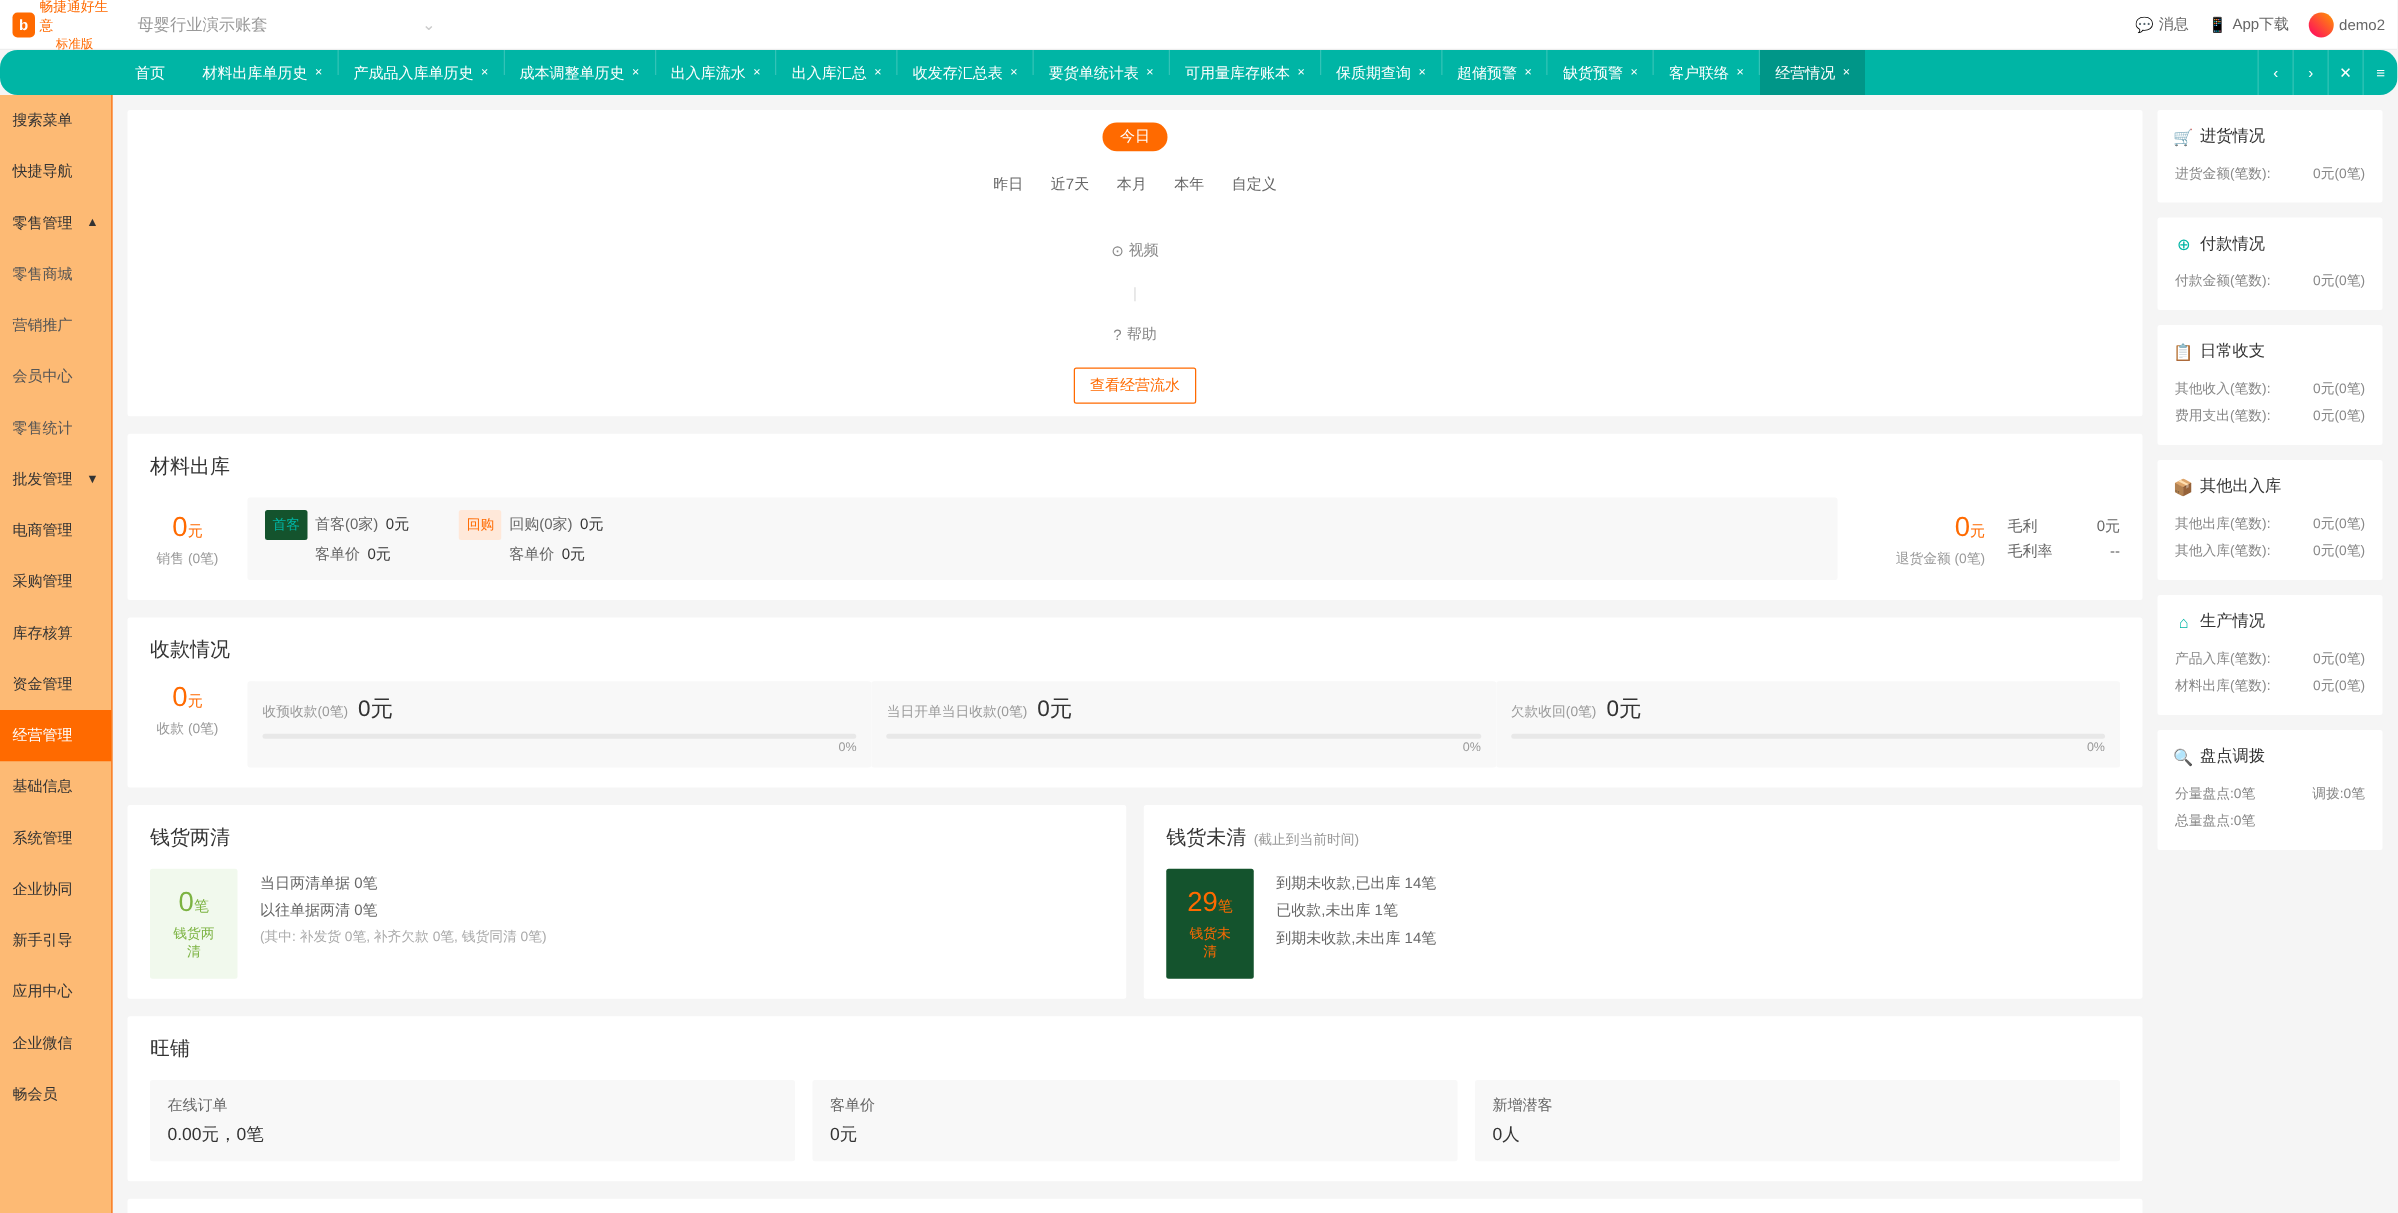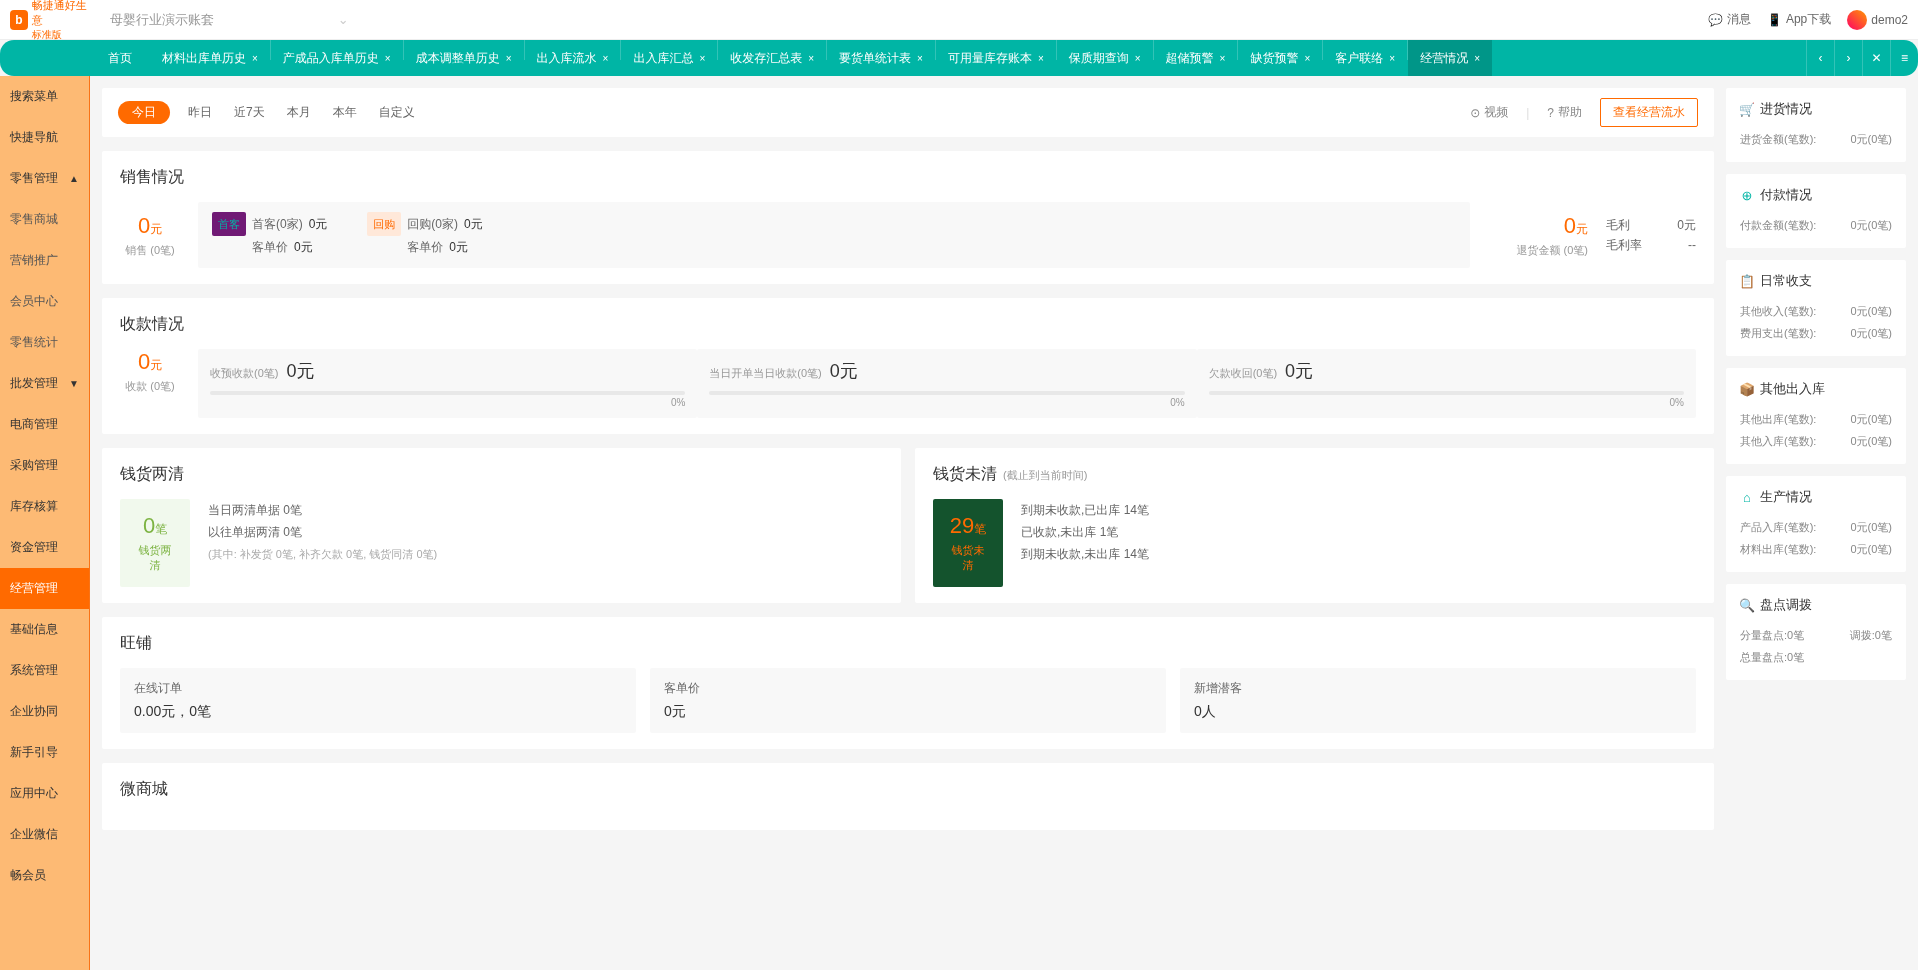--- a/index.html
+++ b/index.html
@@ -2,21 +2,21 @@
 <html><head>
 <meta charset="utf-8">
 <style>
 * { margin: 0; padding: 0; box-sizing: border-box; font-family: "Microsoft YaHei", sans-serif; }
 body { background: #f5f5f5; font-size: 12px; color: #333; }
 
 .topbar { background: #fff; height: 40px; display: flex; align-items: center; padding: 0 10px; border-bottom: 1px solid #eee; }
 .logo { display: flex; align-items: center; gap: 4px; width: 80px; }
 .logo-icon { width: 20px; height: 20px; background: #ff6a00; border-radius: 4px; display: flex; align-items: center; justify-content: center; color: #fff; font-weight: bold; }
 .logo-text { font-size: 11px; color: #ff6a00; }
-.logo-sub { font-size: 10px; color: #ff6a00; }
+.logo-sub { font-size: 10px; color: #ff6a00; margin-left: 13px; }
 .account-select { margin-left: 20px; color: #999; font-size: 13px; flex: 1; }
 .topbar-right { display: flex; align-items: center; gap: 16px; color: #666; font-size: 12px; }
 .topbar-item { display: flex; align-items: center; gap: 4px; cursor: pointer; }
 .avatar { width: 20px; height: 20px; border-radius: 50%; background: linear-gradient(45deg,#f06,#f90); }
 
 .navbar { background: #00b5a5; height: 36px; display: flex; align-items: center; padding-left: 90px; color: #fff; font-size: 12px; position: relative; border-radius: 14px; }
 .nav-tab { padding: 0 12px; height: 36px; display: flex; align-items: center; gap: 4px; cursor: pointer; white-space: nowrap; position: relative; }
 .nav-tab.home { padding: 0 18px; }
 .nav-tab.active { background: #009688; }
 .nav-close { font-size: 10px; margin-left: 2px; }
@@ -28,39 +28,39 @@
 .sidebar { width: 90px; background: #fdba74; min-height: calc(100vh - 76px); border-right: 1px solid #f97316; }
 .side-item { padding: 12px 10px; font-size: 12px; color: #555; cursor: pointer; display: flex; align-items: center; justify-content: space-between; }
 .side-item.bold { color: #333; font-weight: 500; }
 .side-item.active { background: #ff6a00; color: #fff; }
 .side-caret { font-size: 10px; }
 
 .main { flex: 1; padding: 12px; display: flex; gap: 12px; }
 .main-left { flex: 1; }
 .main-right { width: 180px; }
 
-.filter-bar { background: #fff; padding: 10px 16px; border-radius: 2px; display: flex; align-items: center; gap: 18px; margin-bottom: 14px; }
+.filter-bar { background: #fff; padding: 10px 16px; border-radius: 2px; display: flex; align-items: center; gap: 18px; margin-bottom: 14px; flex-direction: column; }
 .filter-pill { background: #ff6a00; color: #fff; padding: 3px 14px; border-radius: 12px; font-size: 12px; }
 .filter-link { color: #666; cursor: pointer; font-size: 12px; text-align: right; }
 .filter-spacer { flex: 1; }
 .filter-right-link { color: #888; font-size: 12px; display: flex; align-items: center; gap: 4px; cursor: pointer; }
 .filter-btn { border: 1px solid #ff6a00; color: #ff6a00; padding: 5px 12px; border-radius: 2px; cursor: pointer; font-size: 12px; }
 
 .card { background: #fff; padding: 16px 18px; border-radius: 2px; margin-bottom: 14px; }
 .card-title { font-size: 16px; color: #333; margin-bottom: 14px; }
 
 .sales-row { display: flex; align-items: center; gap: 18px; }
 .big-num-box { text-align: center; width: 60px; }
 .big-num { font-size: 22px; color: #ff6a00; font-weight: 400; }
 .big-num-unit { font-size: 12px; color: #ff6a00; }
 .big-num-label { font-size: 11px; color: #999; margin-top: 4px; }
 .stat-block { background: #f8f8f8; padding: 10px 14px; border-radius: 2px; }
 .stat-block.flex1 { flex: 1; display: flex; gap: 40px; }
 .badge { display: inline-block; padding: 1px 6px; border-radius: 2px; font-size: 11px; margin-right: 6px; }
-.badge.teal { background: #701a75; color: #00b5a5; }
+.badge.teal { background: #14532d; color: #00b5a5; }
 .badge.orange { background: #ffe8d9; color: #ff6a00; }
 .stat-line { color: #666; font-size: 12px; line-height: 22px; }
 .stat-val { margin-left: 6px; color: #333; }
 .return-box { text-align: right; width: 100px; }
 .profit-box { width: 90px; font-size: 12px; color: #666; line-height: 20px; }
 
 .receipt-row { display: flex; align-items: flex-start; gap: 18px; }
 .receipt-item { flex: 1; background: #f8f8f8; padding: 10px 12px; border-radius: 2px; }
 .receipt-label { color: #999; font-size: 11px; }
 .receipt-val { font-size: 18px; color: #333; margin-left: 8px; }
@@ -283,21 +283,21 @@
           </span>
         <span style="color:#ddd">|</span>
         <span class="filter-right-link">
             <span>?</span>
             <span>帮助</span>
           </span>
         <span class="filter-btn">查看经营流水</span>
       </div>
 
       <div class="card">
-        <div class="card-title">销售情况</div>
+        <div class="card-title">材料出库</div>
         <div class="sales-row">
           <div class="big-num-box">
             <span class="big-num">0</span><span class="big-num-unit">元</span>
             <div class="big-num-label">销售 (0笔)</div>
           </div>
           <div class="stat-block flex1">
             <div>
               <div class="stat-line"><span class="badge teal">首客</span><span>首客(0家)</span><span class="stat-val">0元</span></div>
               <div class="stat-line" style="padding-left:40px"><span>客单价</span><span class="stat-val">0元</span></div>
             </div>

